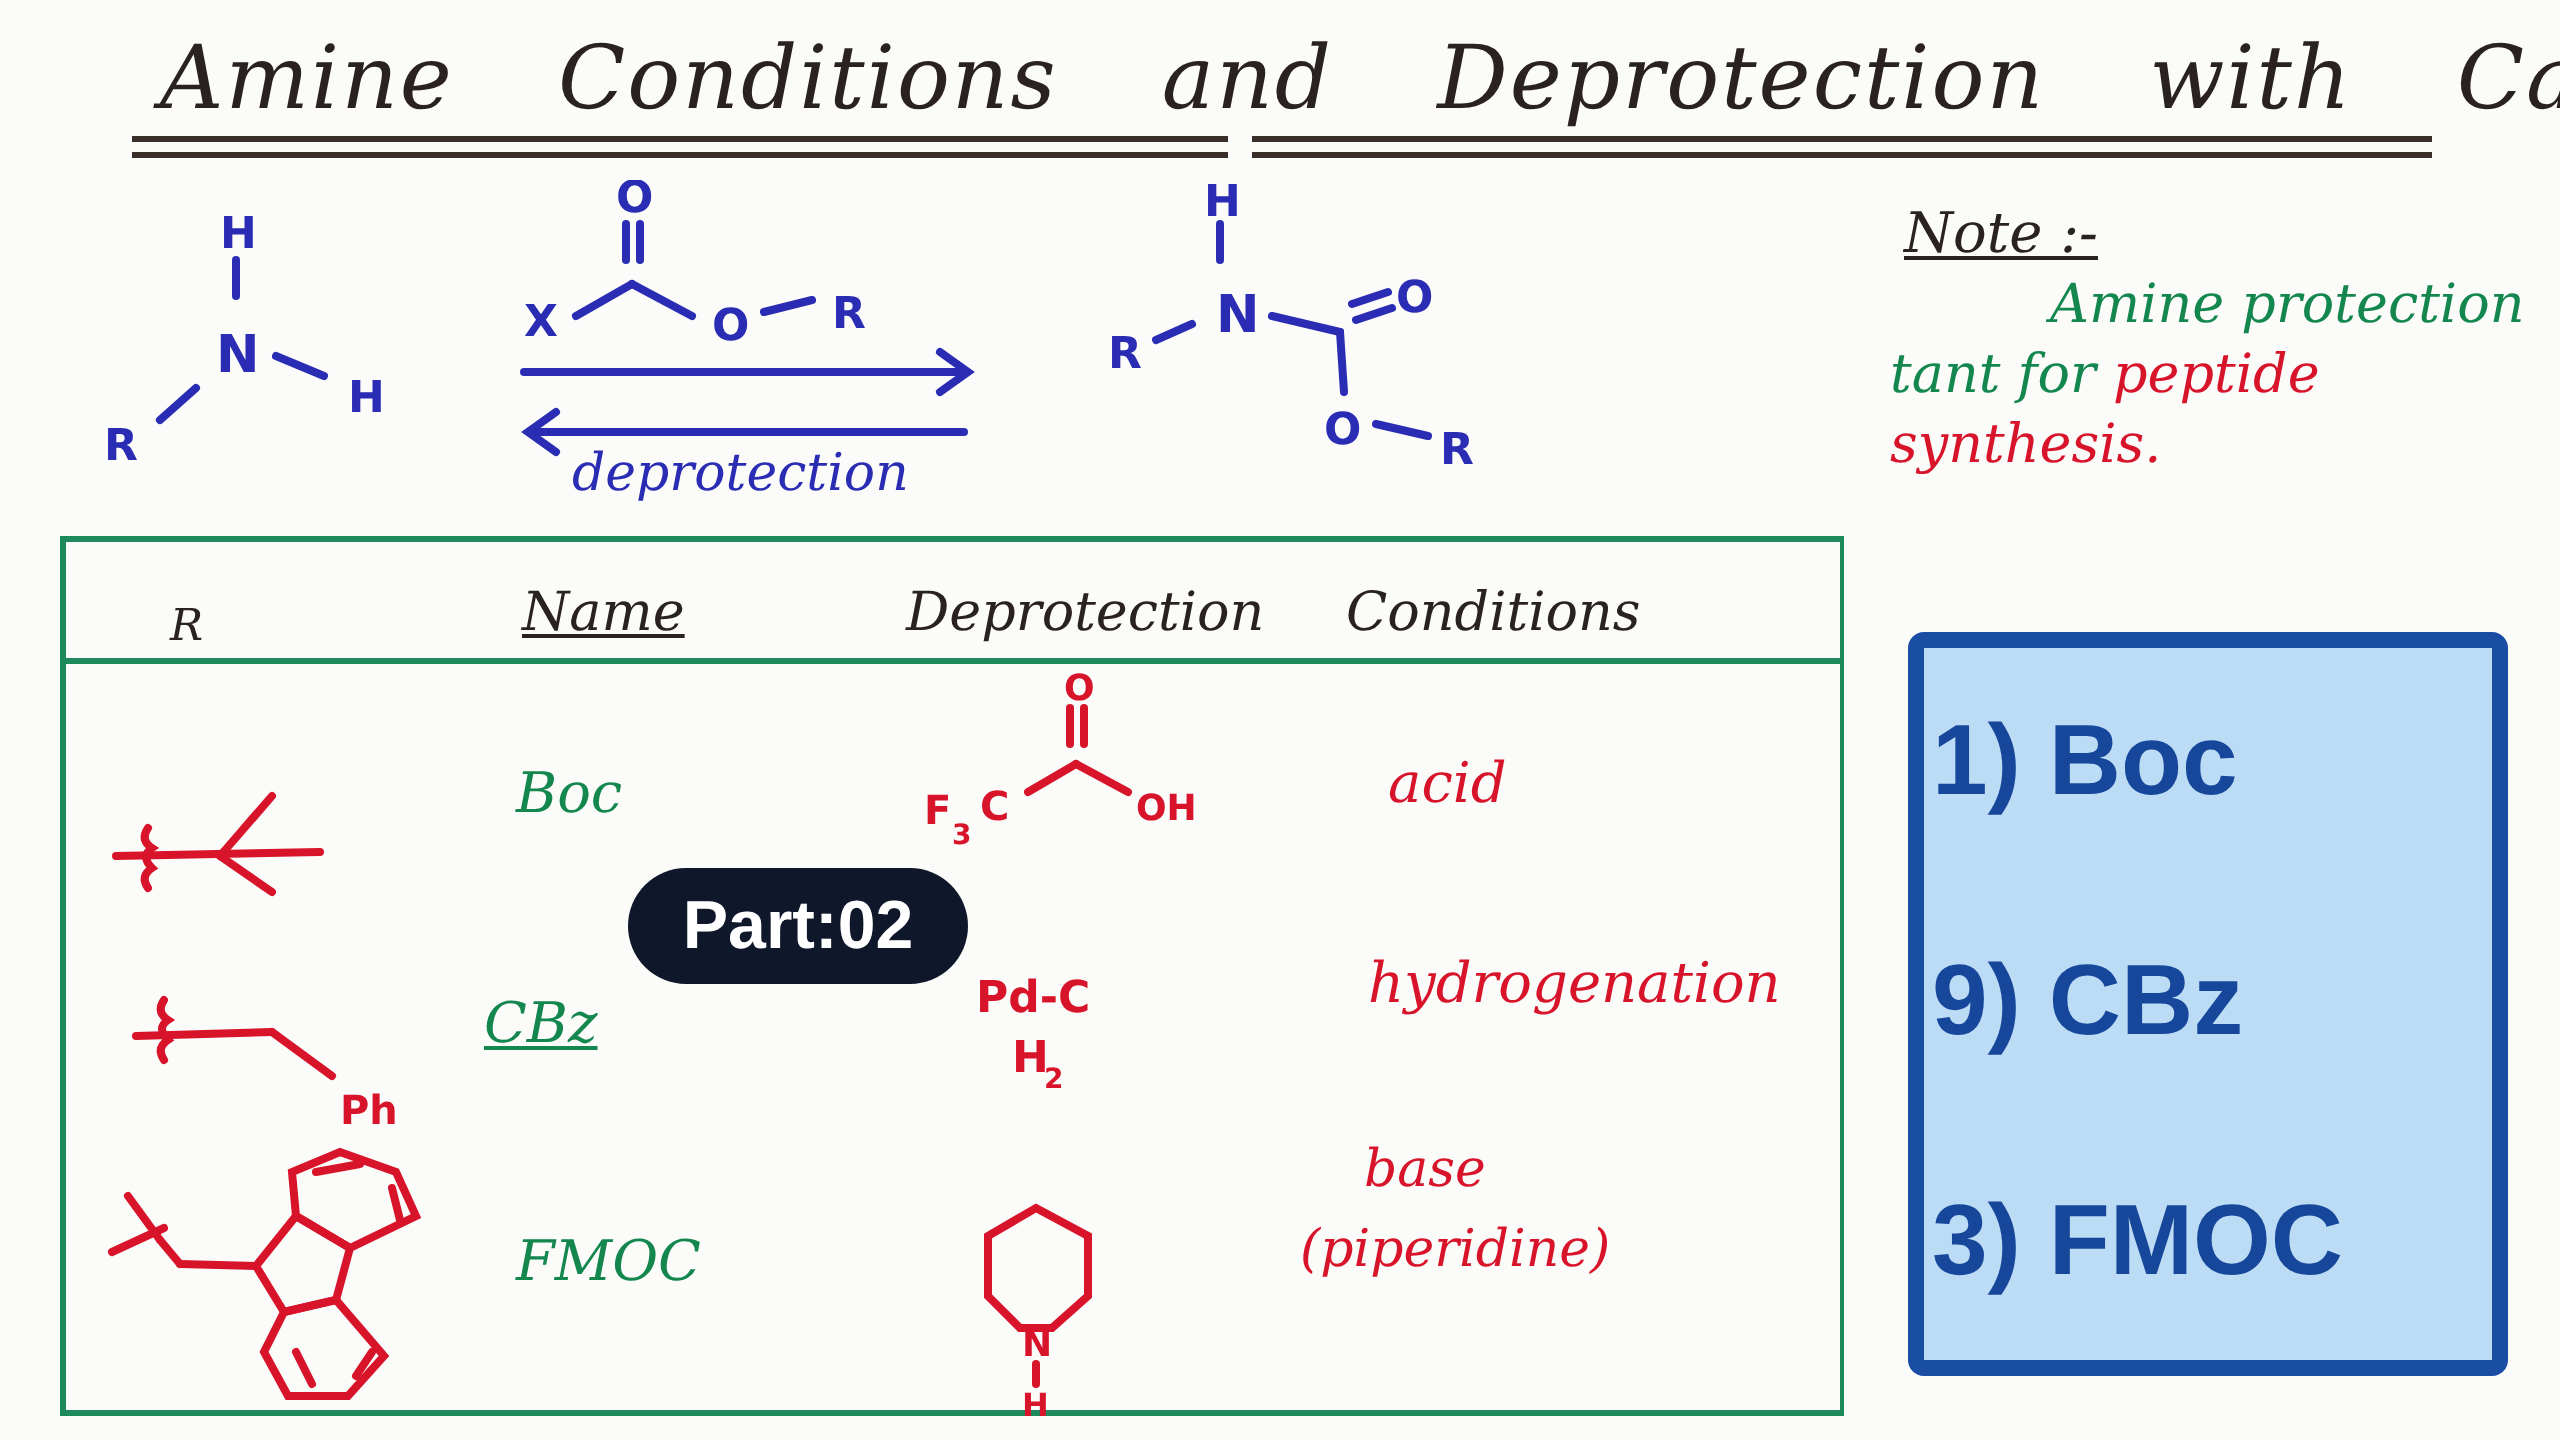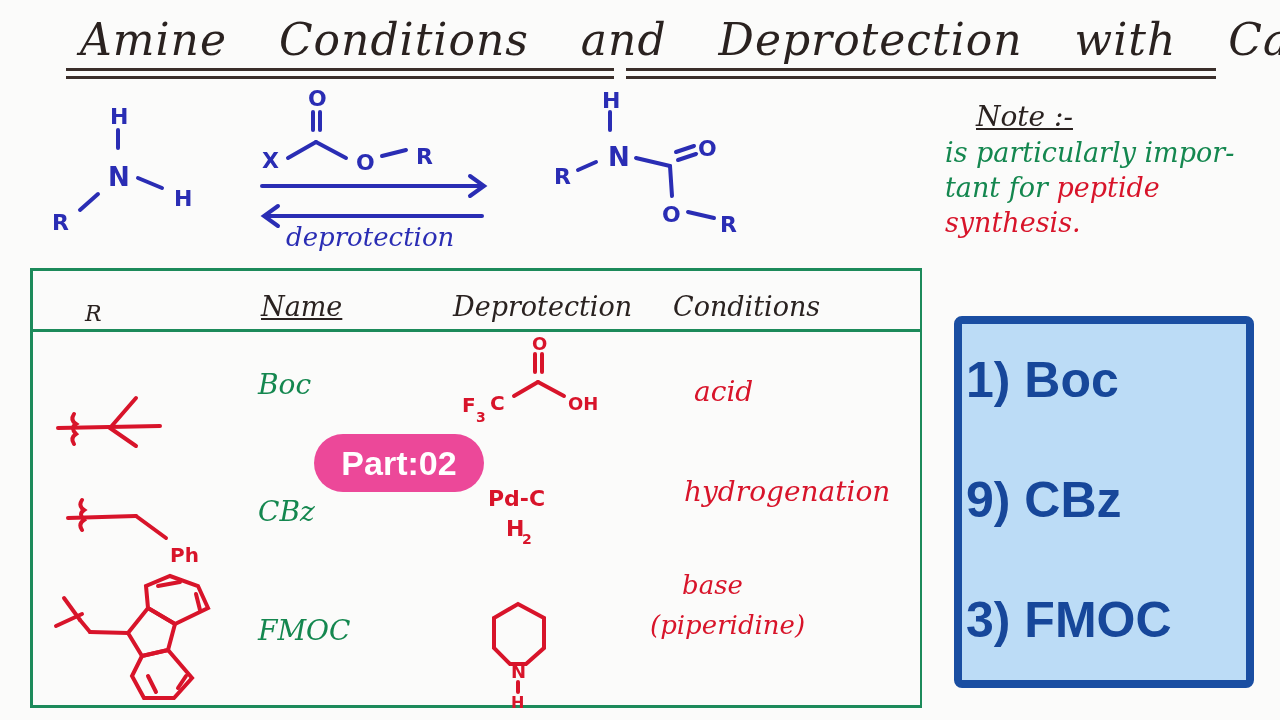--- a/index.html
+++ b/index.html
@@ -14,21 +14,21 @@
 
   .title {
     position: absolute; left: 80px; top: 14px; width: 1140px;
     font-size: 44px; letter-spacing: 1px; white-space: nowrap;
   }
   .title span { margin-right: 52px; }
   .underline { position: absolute; height: 3px; background: #3a2e2a; }
 
   .abs { position: absolute; }
 
-  .note-label { left: 952px; top: 100px; font-size: 28px; text-decoration: underline; margin-left: 24px; }
+  .note-label { left: 952px; top: 100px; font-size: 28px; text-decoration: underline; }
   .note-text { left: 945px; top: 135px; width: 335px; font-size: 27px; line-height: 35px; }
   .note-text .indent { padding-left: 80px; }
 
   .rbox {
     position: absolute; left: 954px; top: 316px; width: 300px; height: 372px;
     background: #bcdcf6; border: 8px solid #1a4ea2; border-radius: 8px;
     padding: 14px 0 0 4px;
   }
   .rbox .item {
     font-family: "Liberation Sans", sans-serif; font-weight: bold;
@@ -40,21 +40,21 @@
     border: 3px solid #1c8a5a; border-right-width: 2px;
   }
   .table-header-line { position: absolute; left: 0; right: 0; top: 58px; height: 3px; background: #1c8a5a; }
   .th { position: absolute; top: 20px; font-size: 27px; }
 
   .cell-name { font-size: 28px; }
   .cond { font-size: 28px; }
 
   .badge {
     position: absolute; left: 314px; top: 434px; width: 170px; height: 58px;
-    background: #ec4899; border-radius: 29px; color: #fff;
+    background: #0f172a; border-radius: 29px; color: #fff;
     font-family: "Liberation Sans", sans-serif; font-weight: bold; font-size: 34px;
     text-align: center; line-height: 58px;
   }
   svg text { font-family: "DejaVu Sans", sans-serif; }
 </style>
 </head>
 <body>
 
 <div class="title hand black">
   <span>Amine</span><span>Conditions</span><span>and</span><span>Deprotection</span><span>with</span><span>Carbamates</span>
@@ -105,21 +105,21 @@
     <text x="578" y="76" font-size="26">N</text>
     <text x="668" y="66">O</text>
     <text x="632" y="132">O</text>
     <text x="690" y="142">R</text>
   </g>
 </svg>
 <div class="abs hand blue" style="left:286px;top:222px;font-size:26px;">deprotection</div>
 
 <div class="abs hand black note-label">Note :-</div>
 <div class="abs hand note-text">
-  <div class="green">is particularly impor-</div>
+  <div class="green indent">Amine protection</div>
   <div><span class="green">tant for </span><span class="red">peptide</span></div>
   <div class="red">synthesis.</div>
 </div>
 
 <div class="rbox">
   <div class="item">1) Boc</div>
   <div class="item">9) CBz</div>
   <div class="item">3) FMOC</div>
 </div>
 
@@ -157,22 +157,22 @@
       <polygon points="112,326 102,346 114,368 144,368 162,348 138,320"></polygon>
       <line x1="128" y1="256" x2="150" y2="252"></line>
       <line x1="166" y1="264" x2="170" y2="280"></line>
       <line x1="118" y1="346" x2="126" y2="362"></line>
       <line x1="148" y1="358" x2="156" y2="346"></line>
     </g>
   </g>
   <text x="140" y="232" fill="#d8142a" font-size="20" font-weight="bold">Ph</text>
 </svg>
 
-<div class="abs hand green cell-name" style="left:258px;top:368px;">Boc</div>
-<div class="abs hand green cell-name" style="left:258px;top:495px;">CBz</div>
+<div class="abs hand green cell-name" style="left:258px;top:380px;">Boc</div>
+<div class="abs hand green cell-name" style="left:242px;top:495px;text-decoration:underline;">CBz</div>
 <div class="abs hand green cell-name" style="left:258px;top:614px;">FMOC</div>
 
 <svg class="abs" style="left:450px;top:330px;" width="200" height="380">
   <g stroke="#d8142a" stroke-width="4" stroke-linecap="round" fill="none">
 
     <line x1="64" y1="66" x2="88" y2="52"></line>
     <line x1="88" y1="52" x2="114" y2="66"></line>
     <line x1="85" y1="24" x2="85" y2="42"></line>
     <line x1="92" y1="24" x2="92" y2="42"></line>
 

